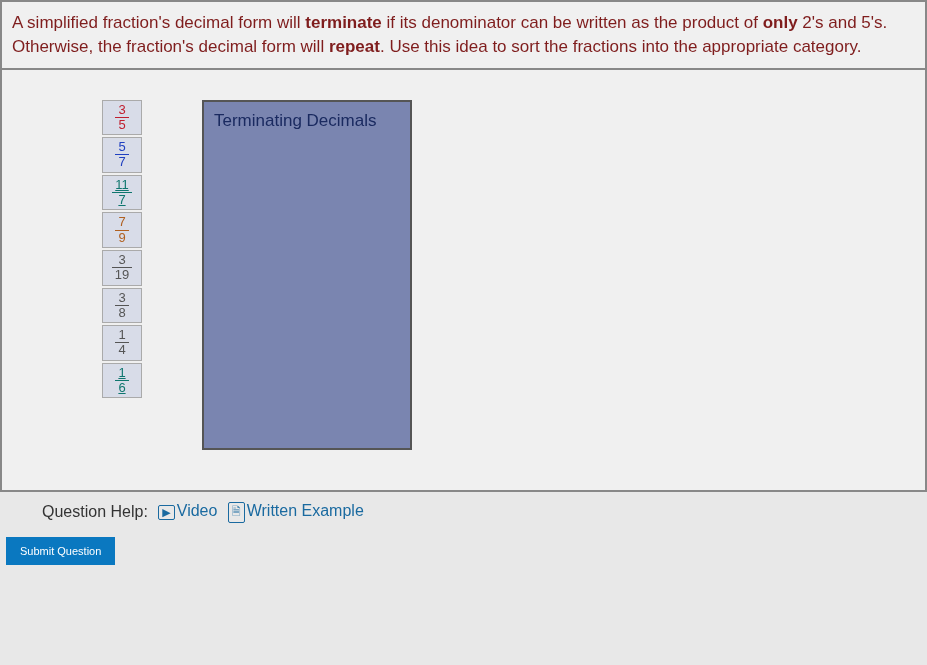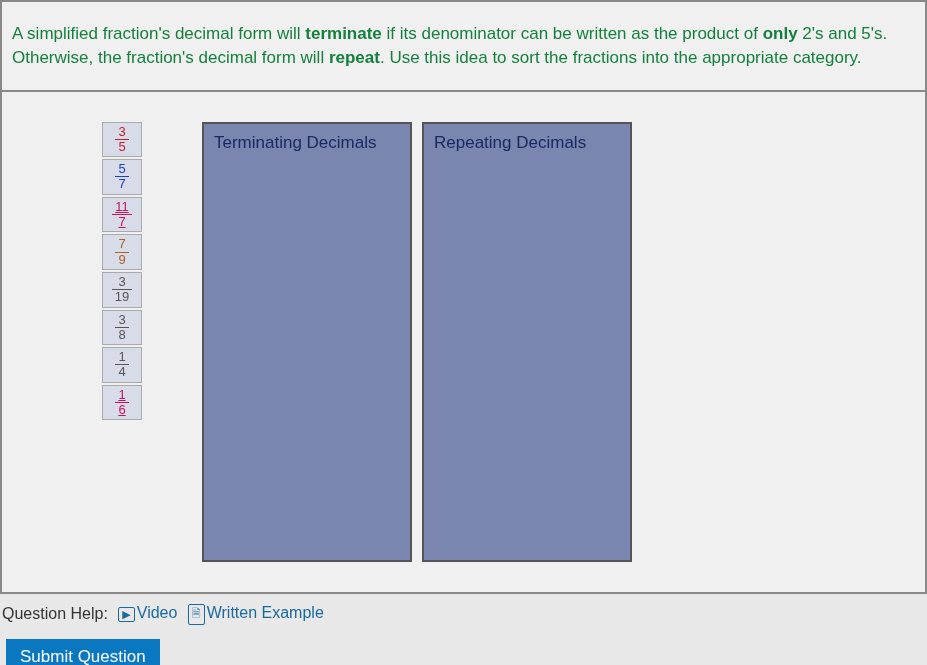--- a/index.html
+++ b/index.html
@@ -15,23 +15,23 @@
     }
     .title-row {
       text-align: center;
       padding: 4px;
       font-weight: bold;
       font-size: 18px;
       color: #333;
       border-bottom: 2px solid #888;
     }
     .instructions {
-      padding: 20px 10px;
+      padding: 9px 10px;
       font-size: 17px;
-      color: #15803d;
+      color: #7f1d1d;
       border-bottom: 2px solid #888;
       line-height: 1.4;
     }
     .instructions b { font-weight: bold; }
     .activity-area {
       padding: 30px 20px 30px 100px;
       display: flex;
       gap: 60px;
       min-height: 420px;
     }
@@ -59,44 +59,45 @@
       display: block;
       border-bottom: 1.5px solid currentColor;
       padding: 0 3px;
     }
     .frac .den {
       display: block;
       padding: 0 3px;
     }
     .c-red { color: #c02030; }
     .c-blue { color: #2040c0; }
-    .c-teal { color: #be185d; text-decoration: underline; }
+    .c-teal { color: #0f766e; text-decoration: underline; }
     .c-orange { color: #b06020; }
     .c-gray { color: #555; }
     .drop-zones {
       display: flex;
       gap: 10px;
     }
     .drop-zone {
       width: 210px;
-      height: 440px;
+      height: 350px;
       background: #7a85b0;
       border: 2px solid #555;
       padding: 8px 10px;
     }
     .drop-zone-title {
       color: #1a2a60;
       font-size: 17px;
       font-weight: normal;
       line-height: 1.3;
     }
     .help-row {
       padding: 10px 2px;
       font-size: 16px;
       color: #333;
+      margin-left: 40px;
     }
     .help-link {
       color: #1a6aa0;
       text-decoration: none;
       cursor: pointer;
       margin-left: 6px;
     }
     .help-icon {
       border: 1px solid #1a6aa0;
       padding: 0 3px;
@@ -104,21 +105,21 @@
       border-radius: 2px;
       margin-right: 2px;
       display: inline-block;
       vertical-align: middle;
     }
     .submit-btn {
       background: #0a78c0;
       color: white;
       border: none;
       padding: 8px 14px;
-      font-size: 17px;
+      font-size: 11px;
       cursor: pointer;
       margin: 4px 0 0 6px;
     }
   </style>
 </head>
 <body>
 
 
 
 <div class="main-container">
@@ -133,23 +134,20 @@
         <div class="fraction-tile"><span class="frac c-orange"><span class="num">7</span><span class="den">9</span></span></div>
         <div class="fraction-tile"><span class="frac c-gray"><span class="num">3</span><span class="den">19</span></span></div>
         <div class="fraction-tile"><span class="frac c-gray"><span class="num">3</span><span class="den">8</span></span></div>
         <div class="fraction-tile"><span class="frac c-gray"><span class="num">1</span><span class="den">4</span></span></div>
         <div class="fraction-tile"><span class="frac c-teal"><span class="num">1</span><span class="den">6</span></span></div>
       </div>
     <div class="drop-zones">
       <div class="drop-zone">
         <div class="drop-zone-title">Terminating Decimals</div>
       </div>
-      <div class="drop-zone">
-        <div class="drop-zone-title">Repeating Decimals</div>
-      </div>
     </div>
   </div>
 </div>
 
 <div class="help-row">
   <span>Question Help:</span>
   <a class="help-link"><span class="help-icon">▶</span><span>Video</span></a>
   <a class="help-link"><span class="help-icon">🗎</span><span>Written Example</span></a>
 </div>
 

